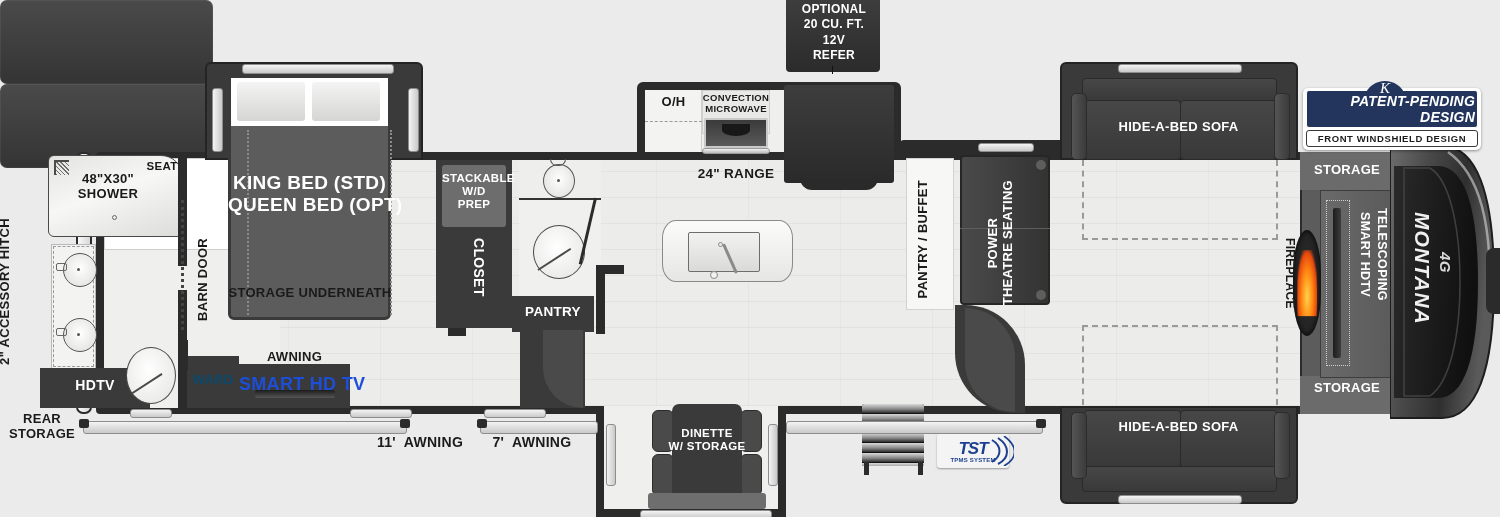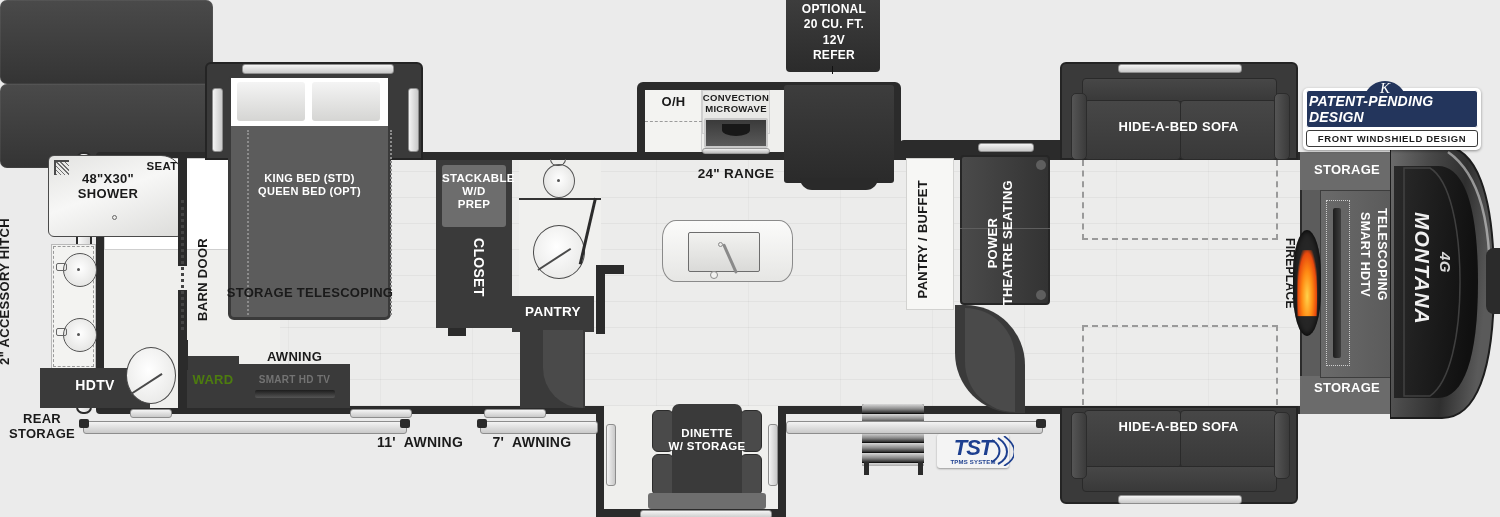--- a/index.html
+++ b/index.html
@@ -33,21 +33,21 @@
 
   .rail{position:absolute;background:linear-gradient(180deg,#f4f4f4,#c9c9c9);
         border:1px solid #8d8d8d;border-radius:3px;}
   .railV{position:absolute;background:linear-gradient(90deg,#f4f4f4,#c9c9c9);
         border:1px solid #8d8d8d;border-radius:3px;}
 
   .badge{position:absolute;}
   .pp-outer{background:#fff;border-radius:5px;padding:2px 3px 3px 3px;
             box-shadow:0 1px 3px rgba(0,0,0,.4);}
   .pp-top{background:#23355c;color:#fff;font-style:italic;font-weight:bold;
-          text-align:left;border-radius:3px;border:1px solid #fff;
+          text-align:right;border-radius:3px;border:1px solid #fff;
           letter-spacing:.2px;}
   .pp-bot{color:#1b1b1b;font-weight:bold;text-align:center;letter-spacing:.6px;
           border:1px solid #3a3a3a;border-radius:3px;margin-top:2px;background:#fff;}
 
   .stepabove{position:absolute;background:radial-gradient(circle at 40% 35%,#2f6fb5,#13407d 70%);
      border-radius:50%;border:2px solid #ffffff;box-shadow:0 1px 3px rgba(0,0,0,.45);
      display:flex;align-items:center;justify-content:center;color:#fff;
      font-weight:bold;font-style:italic;letter-spacing:.5px;}
   .tst{position:absolute;background:#f4f4f4;border-radius:3px;
        box-shadow:0 1px 2px rgba(0,0,0,.35);display:flex;flex-direction:column;
@@ -126,31 +126,31 @@
   <div class="rail" style="left:242px;top:64px;width:150px;height:8px;"></div>
   <div class="railV" style="left:212px;top:88px;width:9px;height:62px;"></div>
   <div class="railV" style="left:408px;top:88px;width:9px;height:62px;"></div>
 
   <div class="abs" style="left:228px;top:75px;width:163px;height:245px;background:#5c5c5c;border:3px solid #3a3a3a;border-radius:6px;"></div>
   <div class="abs" style="left:231px;top:78px;width:157px;height:48px;background:#fff;"></div>
   <div class="abs" style="left:237px;top:82px;width:68px;height:39px;background:linear-gradient(180deg,#f4f4f4,#d5d5d3);border-radius:3px;"></div>
   <div class="abs" style="left:312px;top:82px;width:68px;height:39px;background:linear-gradient(180deg,#f4f4f4,#d5d5d3);border-radius:3px;"></div>
   <div class="abs" style="left:247px;top:130px;width:0;height:185px;border-left:2px dotted #8c8c8c;"></div>
   <div class="abs" style="left:390px;top:130px;width:0;height:185px;border-left:2px dotted #8c8c8c;"></div>
-  <div class="lbl" style="left:228px;top:172px;width:163px;font-size:11px;color:#fff;">KING BED (STD)
+  <div class="lbl" style="left:228px;top:172px;width:163px;font-size:19px;color:#fff;">KING BED (STD)
 QUEEN BED (OPT)</div>
-  <div class="lbl" style="left:210px;top:286px;width:200px;font-size:13px;">STORAGE TELESCOPING</div>
+  <div class="lbl" style="left:210px;top:286px;width:200px;font-size:13px;">STORAGE UNDERNEATH</div>
 
   <div class="abs" style="left:187px;top:356px;width:52px;height:52px;background:#3a3a3a;"></div>
   <div class="abs" style="left:179px;top:340px;width:9px;height:30px;background:#2b2b2b;"></div>
-  <div class="lbl" style="left:187px;top:373px;width:52px;font-size:13px;color:#4d7c0f;">WARD</div>
+  <div class="lbl" style="left:187px;top:373px;width:52px;font-size:13px;color:#0c4a6e;">WARD</div>
 
   <div class="abs" style="left:239px;top:364px;width:111px;height:44px;background:#3a3a3a;"></div>
   <div class="lbl" style="left:239px;top:350px;width:111px;font-size:13px;">AWNING</div>
-  <div class="lbl" style="left:239px;top:374px;width:111px;font-size:10px;color:#737373;">SMART HD TV</div>
+  <div class="lbl" style="left:239px;top:374px;width:111px;font-size:18px;color:#1d4ed8;">SMART HD TV</div>
   <div class="abs" style="left:255px;top:390px;width:80px;height:8px;background:linear-gradient(180deg,#1d1d1d,#555);border-radius:2px;"></div>
 
   <div class="abs wall" style="left:423px;top:152px;width:9px;height:8px;"></div>
   <div class="abs" style="left:436px;top:160px;width:76px;height:168px;background:#3a3a3a;"></div>
   <div class="abs" style="left:442px;top:165px;width:64px;height:62px;background:#6d6d6d;border-radius:3px;"></div>
   <div class="lbl" style="left:442px;top:172px;width:64px;font-size:11.5px;color:#fff;">STACKABLE
 W/D
 PREP</div>
   <div class="lbl vert2" style="left:465px;top:238px;width:22px;font-size:14px;color:#fff;">CLOSET</div>
   <div class="abs" style="left:448px;top:328px;width:18px;height:8px;background:#2b2b2b;"></div>
@@ -332,21 +332,21 @@
     <div class="pp-top" style="font-size:14px;padding:2px 2px;">PATENT-PENDING DESIGN</div>
     <div class="pp-bot" style="font-size:9.5px;padding:2px 2px;">FRONT WINDSHIELD DESIGN</div>
   </div>
   <svg class="abs" width="46" height="26" style="left:1362px;top:72px;">
     <path d="M2,24 C10,4 36,4 44,24 Z" fill="#23355c"></path>
     <text x="23" y="21" text-anchor="middle" fill="#fff" font-size="15" font-family="Liberation Serif, serif" font-style="italic">K</text>
   </svg>
 
 
   <div class="tst" style="left:937px;top:434px;width:72px;height:34px;">
-    <div class="tst-main" style="font-size:22px;line-height:1;">TST</div>
+    <div class="tst-main" style="font-size:17px;line-height:1;">TST</div>
     <div class="tst-sub" style="font-size:6px;">TPMS SYSTEM</div>
   </div>
   <svg class="abs" width="26" height="30" style="left:988px;top:436px;">
     <path d="M4,4 C14,10 14,20 4,26" fill="none" stroke="#1d3f8f" stroke-width="2"></path>
     <path d="M10,2 C22,10 22,22 10,28" fill="none" stroke="#1d3f8f" stroke-width="2"></path>
     <path d="M16,0 C30,10 30,22 16,30" fill="none" stroke="#1d3f8f" stroke-width="1.6"></path>
   </svg>
 
 </div>
 

